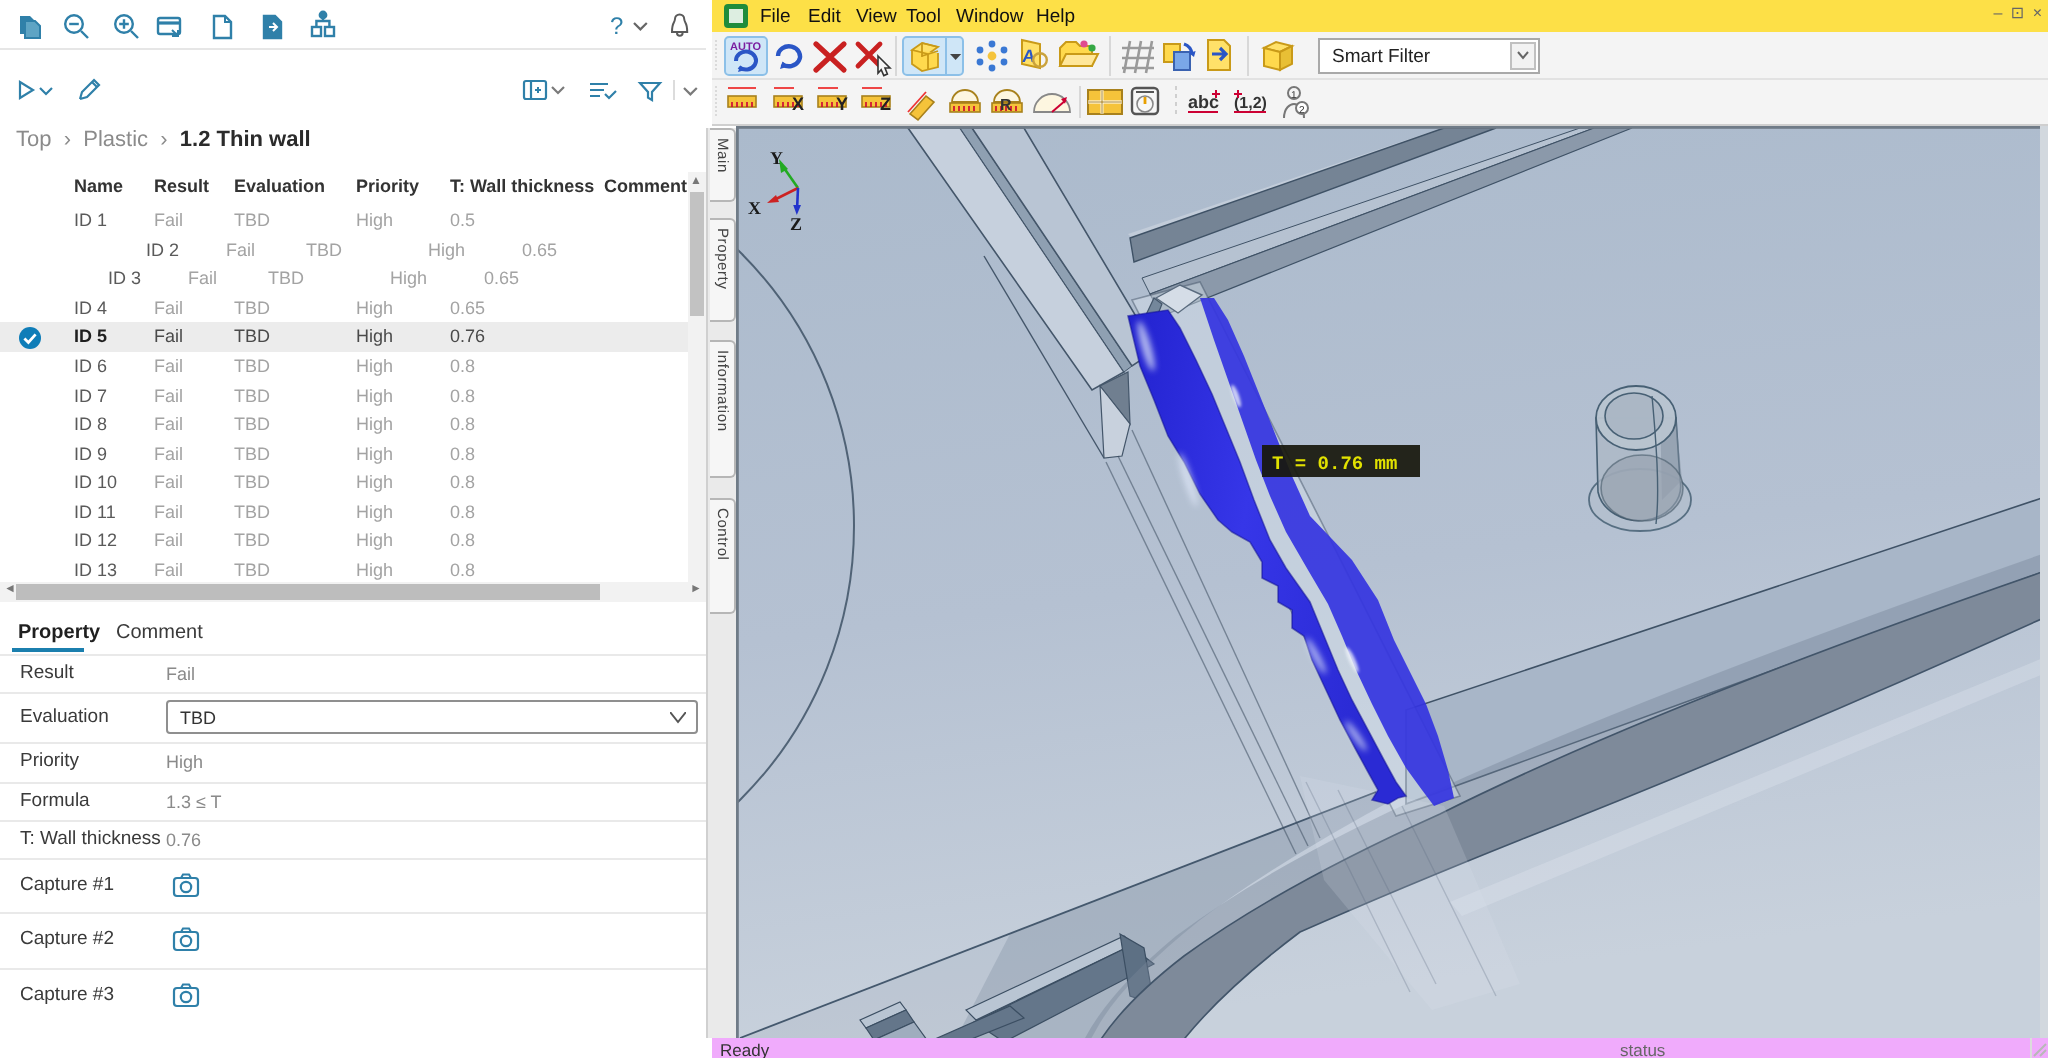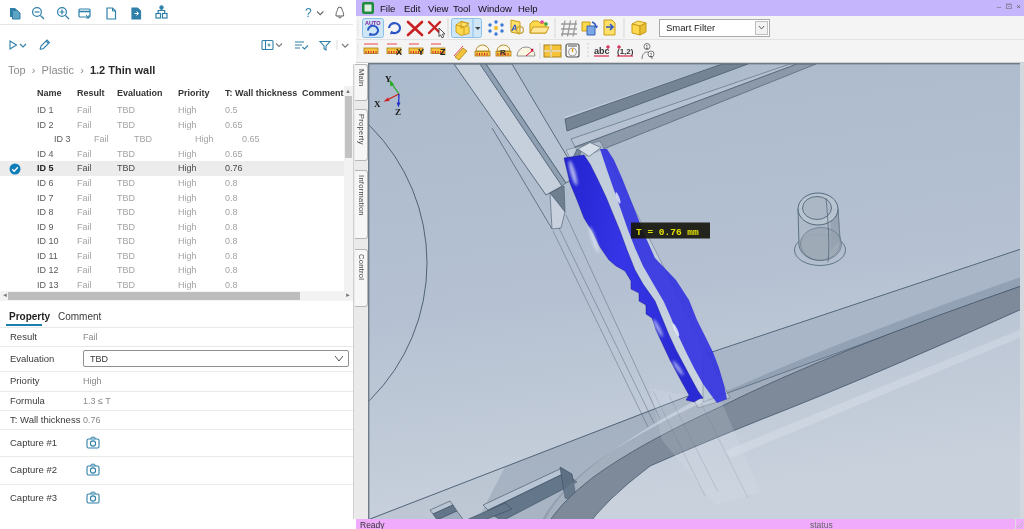--- a/index.html
+++ b/index.html
@@ -12,21 +12,21 @@
 .lbl{position:absolute;left:10px;font-size:9.5px;color:#3a3a3a}
 .val{position:absolute;left:83px;font-size:9px;color:#8a8a8a}
 .trow{position:absolute;left:0;width:344px;font-size:9px;color:#a3a3a3;line-height:14.55px}
 .trow span{position:absolute;top:0}
 .c1{left:37px;color:#5a5a5a}.c2{left:77px}.c3{left:117px}.c4{left:178px}.c5{left:225px}
 
 #strip{left:353px;top:64px;width:15px;height:455px;background:#eaeaea;border-left:1px solid #d0d0d0;z-index:4}
 .vtab{position:absolute;left:1px;width:13px;background:#f6f6f6;border:1px solid #b6b6b6;border-left:none;border-radius:0 3px 3px 0;color:#444;font-size:7.5px}
 .vtab span{position:absolute;left:2px;top:4px;writing-mode:vertical-rl;letter-spacing:.3px;white-space:nowrap}
 
-#menu{left:356px;top:0;width:668px;height:16px;background:#c4b5fd;font-size:9.5px}
+#menu{left:356px;top:0;width:668px;height:16px;background:#fde047;font-size:9.5px}
 #menu .m{position:absolute;top:3px;color:#111}
 #tb1{left:356px;top:16px;width:668px;height:24px;background:#f4f4f4;border-bottom:1px solid #e2e2e2}
 #tb2{left:356px;top:40px;width:668px;height:23px;background:#f4f4f4;border-bottom:1px solid #cfcfcf}
 #status{left:356px;top:519px;width:668px;height:10px;background:#f0abfc;font-size:8.5px;color:#333}
 .cam{width:15px;height:14px}
 </style>
 </head>
 <body>
 
 <div class="abs" id="menu">
@@ -400,21 +400,21 @@
       <span class="abs" style="left:302px">Comment</span>
  </div>
  <div id="rows">
 <div class="trow" style="top:103.20px;height:14.55px;">
         <span class="c1">ID 1</span>
         <span class="c2">Fail</span>
         <span class="c3">TBD</span>
         <span class="c4">High</span>
         <span class="c5">0.5</span>
       </div>
-<div class="trow" style="top:117.75px;height:14.55px;">
+<div class="trow" style="top:117.75px;height:14.55px;margin-left:36px;">
         <span class="c1">ID 2</span>
         <span class="c2">Fail</span>
         <span class="c3">TBD</span>
         <span class="c4">High</span>
         <span class="c5">0.65</span>
       </div>
 <div class="trow" style="top:132.30px;height:14.55px;margin-left:17px;">
         <span class="c1">ID 3</span>
         <span class="c2">Fail</span>
         <span class="c3">TBD</span>

